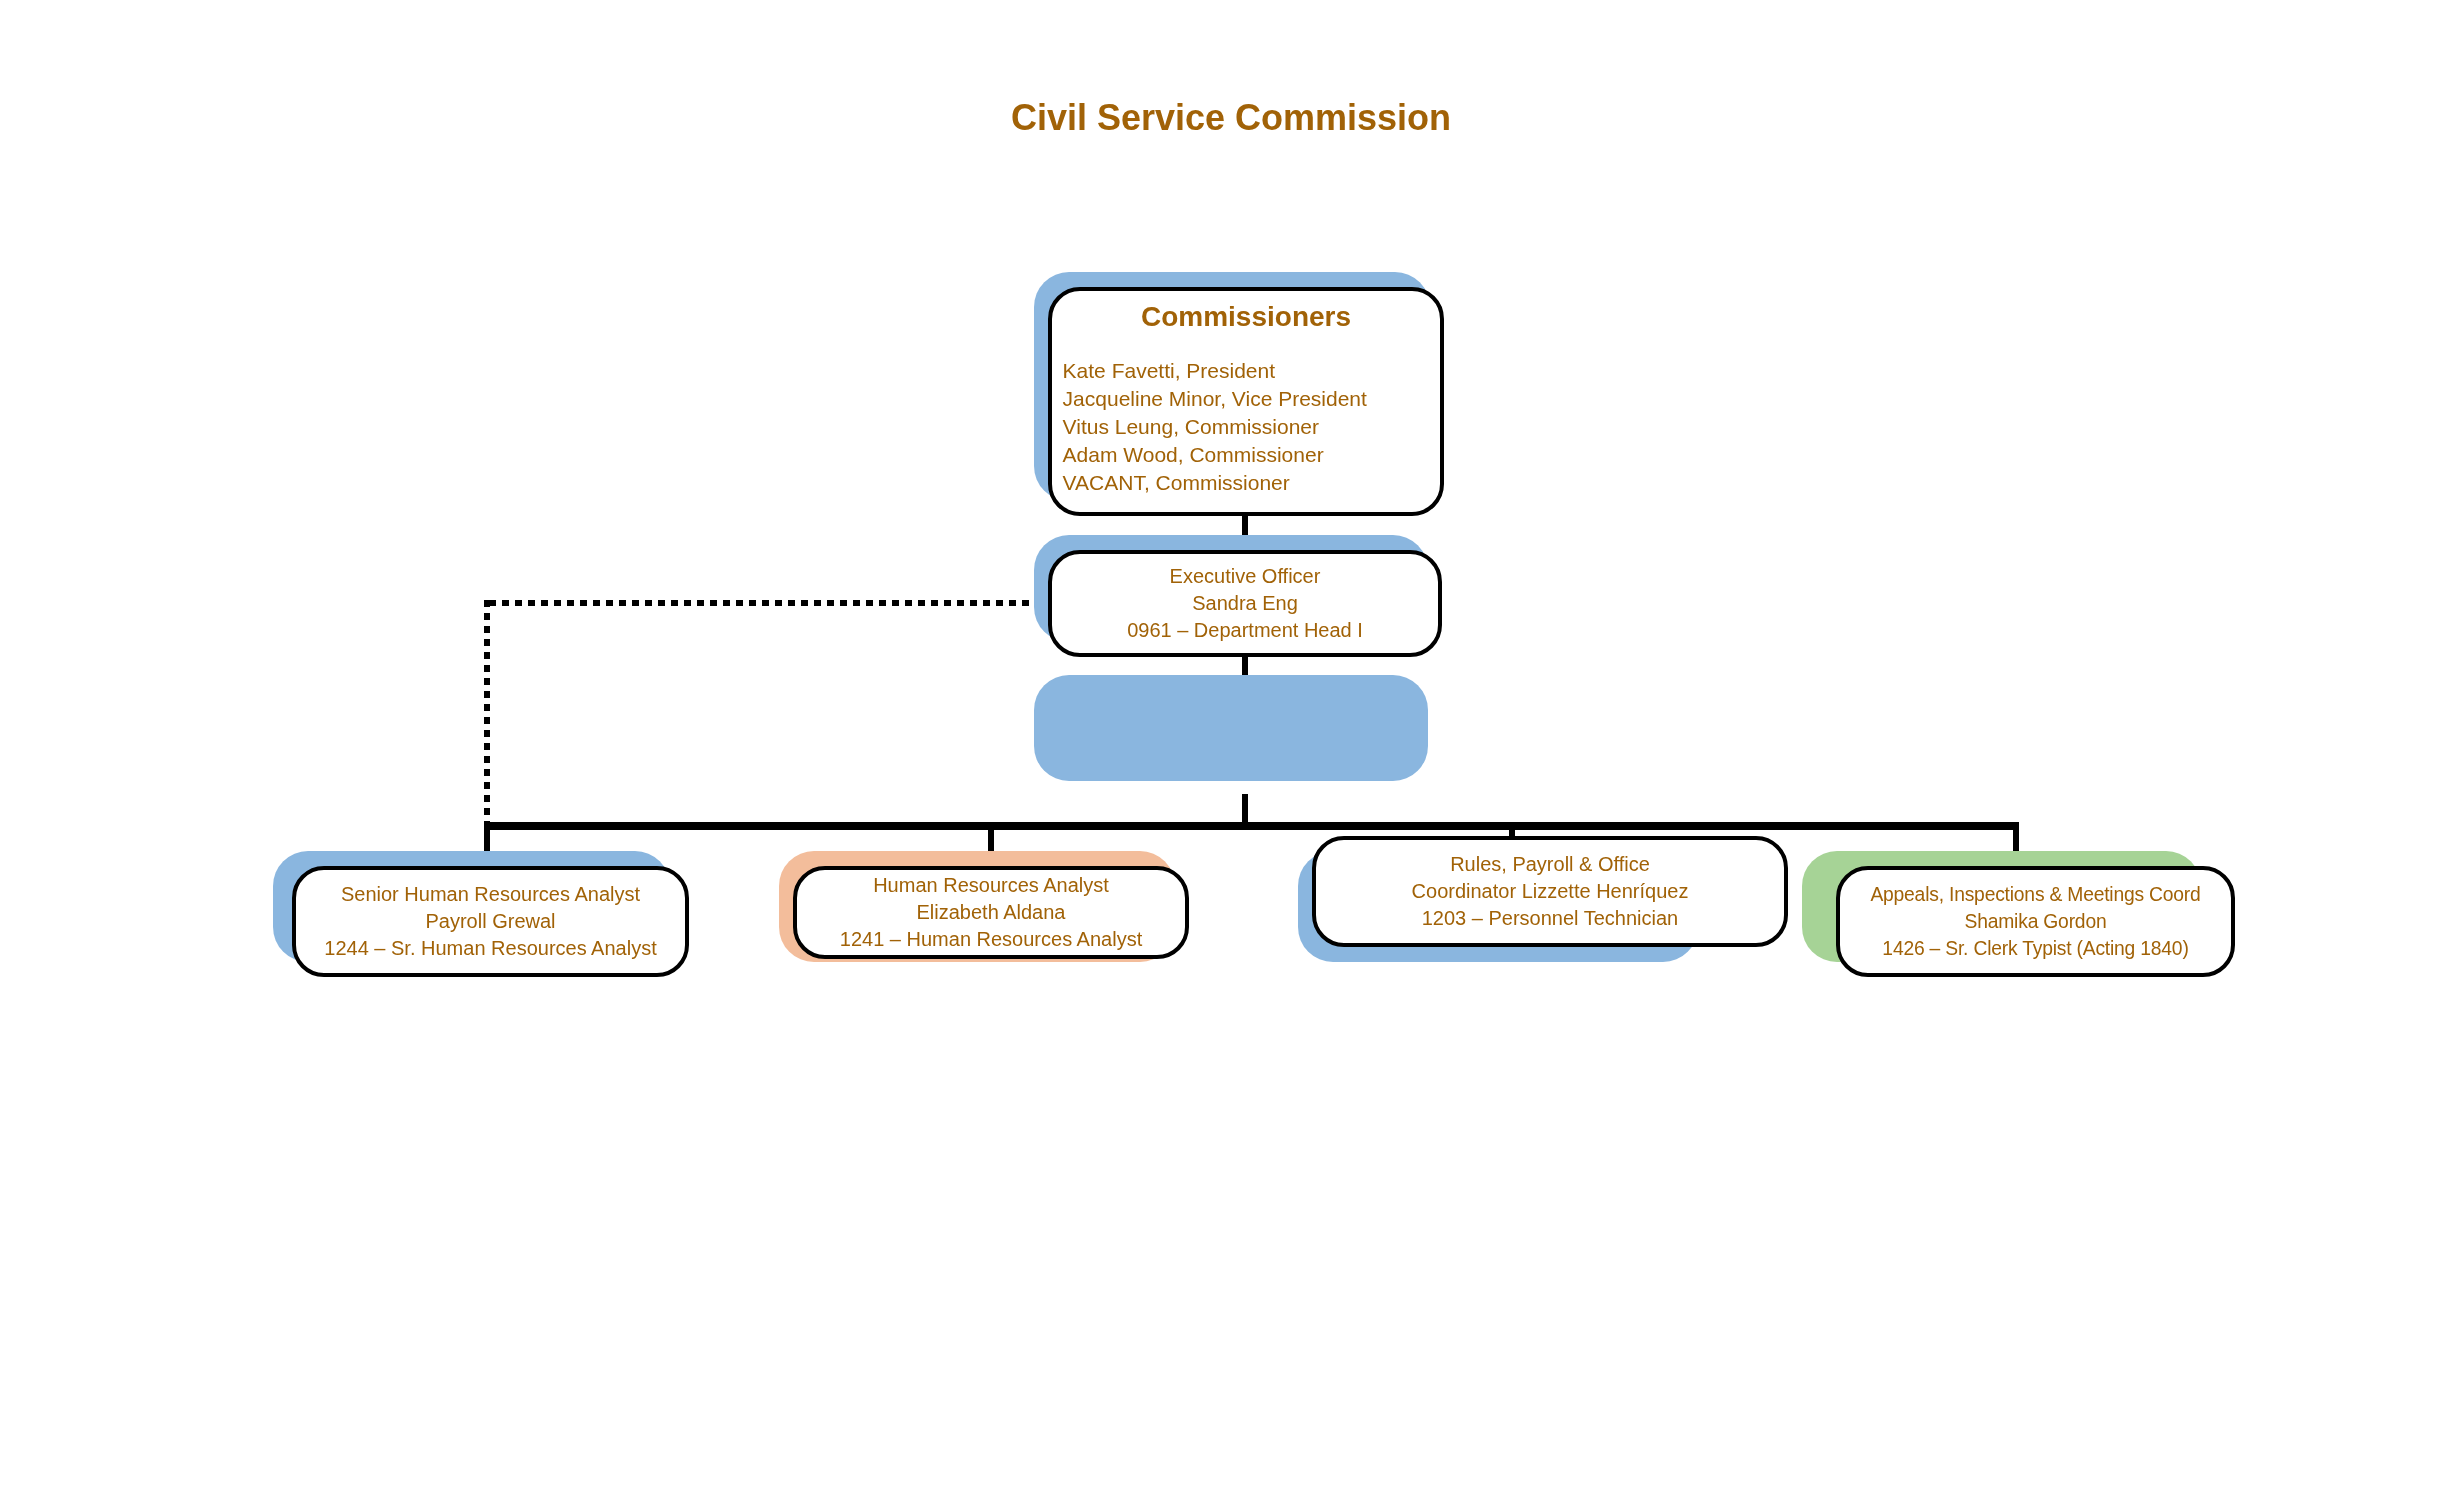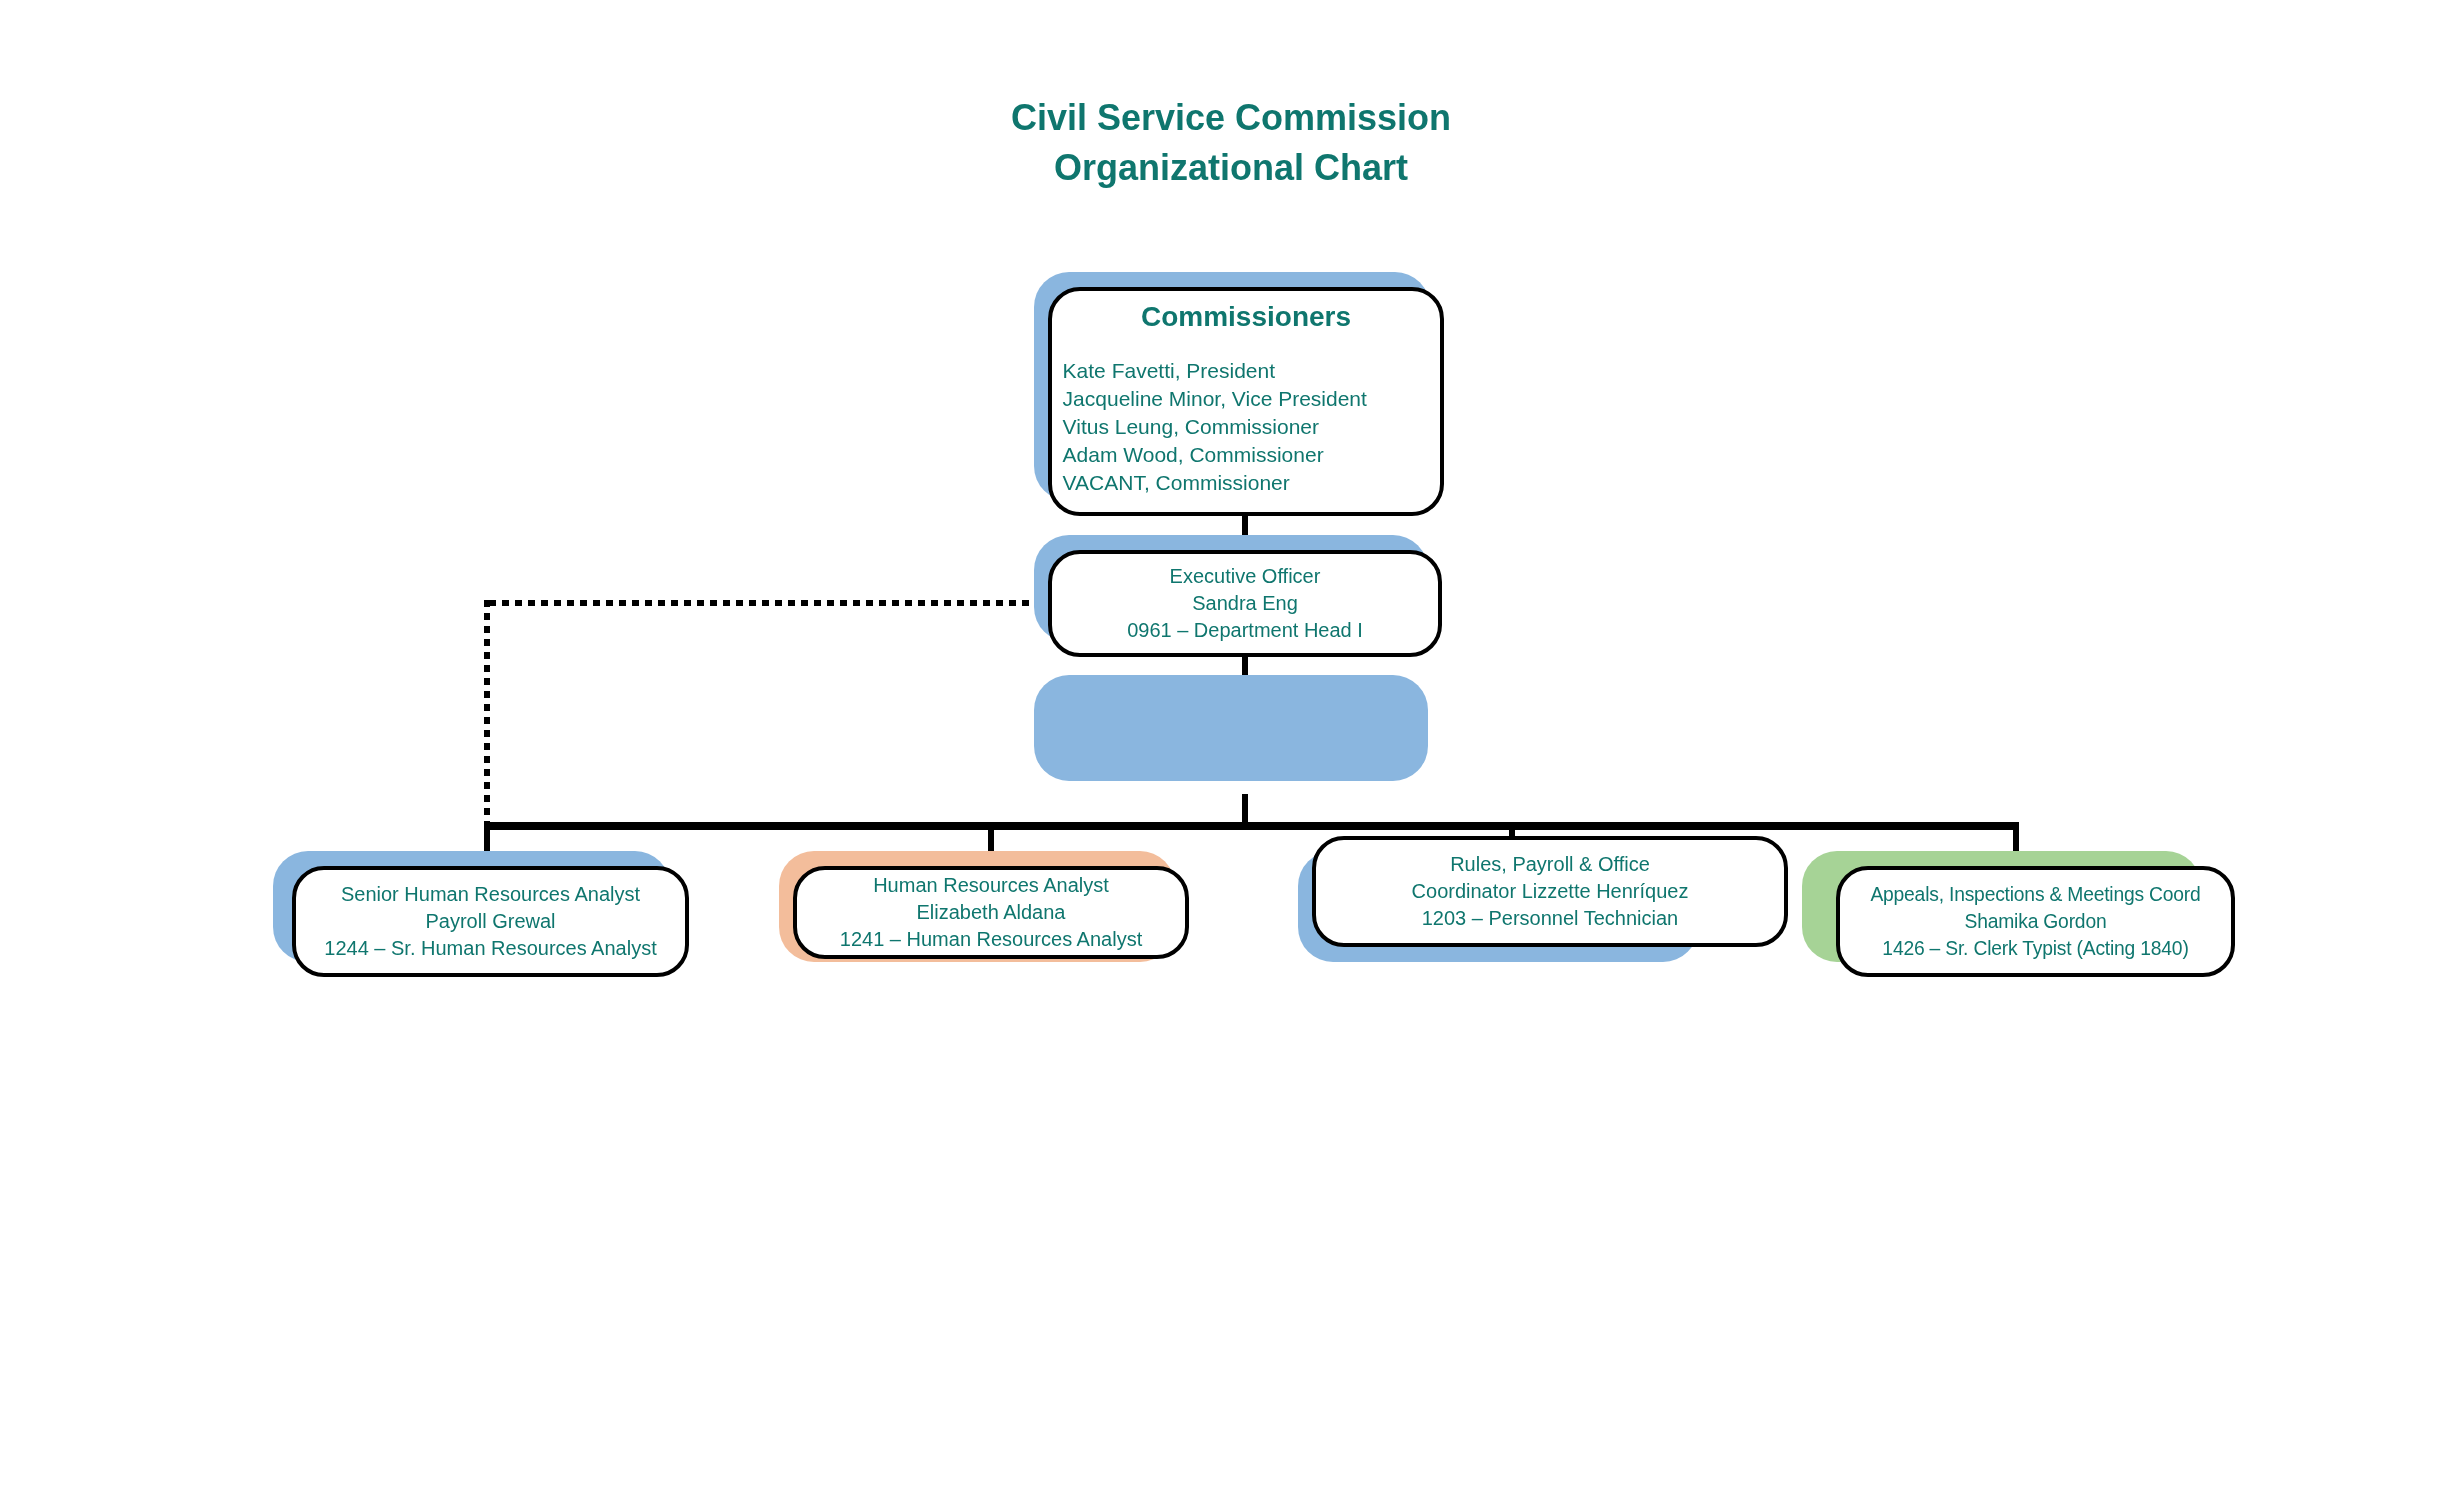--- a/index.html
+++ b/index.html
@@ -9,21 +9,21 @@
     --line:#000000;
     --box-border:#000000;
   }
   html,body{margin:0;padding:0;background:#ffffff;}
   .canvas{
     position:relative;
     width:2462px;
     height:1495px;
     background:#ffffff;
     font-family:"Liberation Sans", sans-serif;
-    color:#0f766e;
+    color:#a16207;
     overflow:hidden;
   }
   .chart-title{
     position:absolute;
     left:0; right:0; top:93px;
     text-align:center;
     font-size:36px;
     font-weight:bold;
     line-height:50px;
     letter-spacing:0px;
@@ -84,21 +84,20 @@
     background:repeating-linear-gradient(180deg, var(--line) 0 7px, transparent 7px 13px);
   }
 </style>
 </head>
 <body>
 
 <div class="canvas">
 
   <div class="chart-title">
     <div>Civil Service Commission</div>
-    <div>Organizational Chart</div>
   </div>
 
   <div class="conn" style="left:1242px;top:515px;width:6.2px;height:36px"></div>
   <div class="conn" style="left:1242px;top:655px;width:6.2px;height:36px"></div>
   <div class="conn" style="left:1242px;top:794px;width:6.2px;height:30px"></div>
   <div class="conn" style="left:484px;top:822px;width:1535px;height:8px"></div>
   <div class="conn" style="left:484px;top:829px;width:6.2px;height:39px"></div>
   <div class="conn" style="left:988px;top:829px;width:6.2px;height:39px"></div>
   <div class="conn" style="left:1509px;top:829px;width:6.2px;height:39px"></div>
   <div class="conn" style="left:2013px;top:829px;width:6.2px;height:39px"></div>

